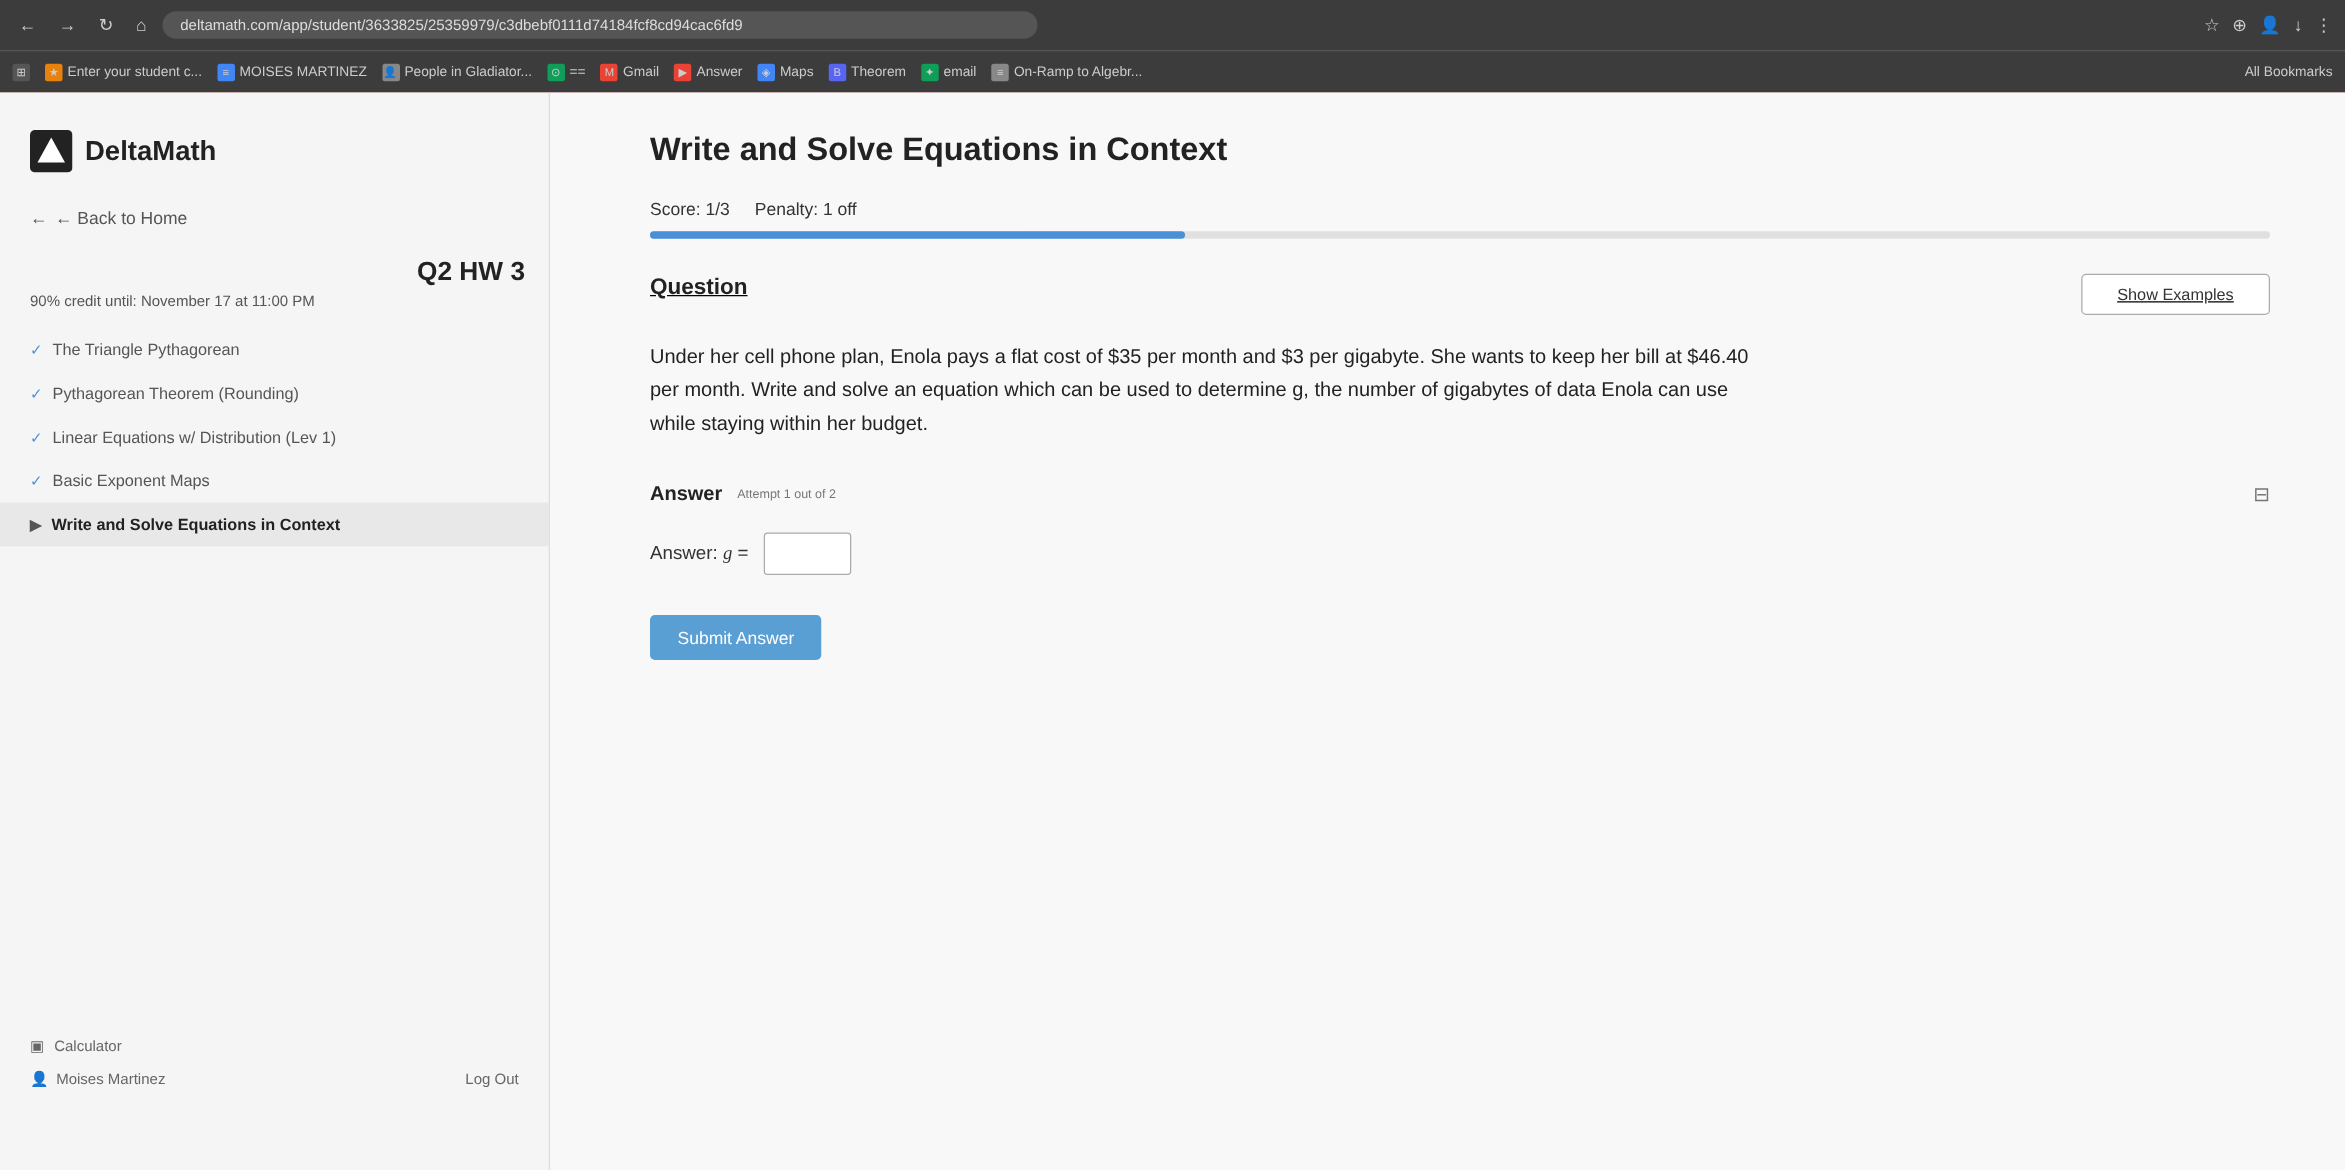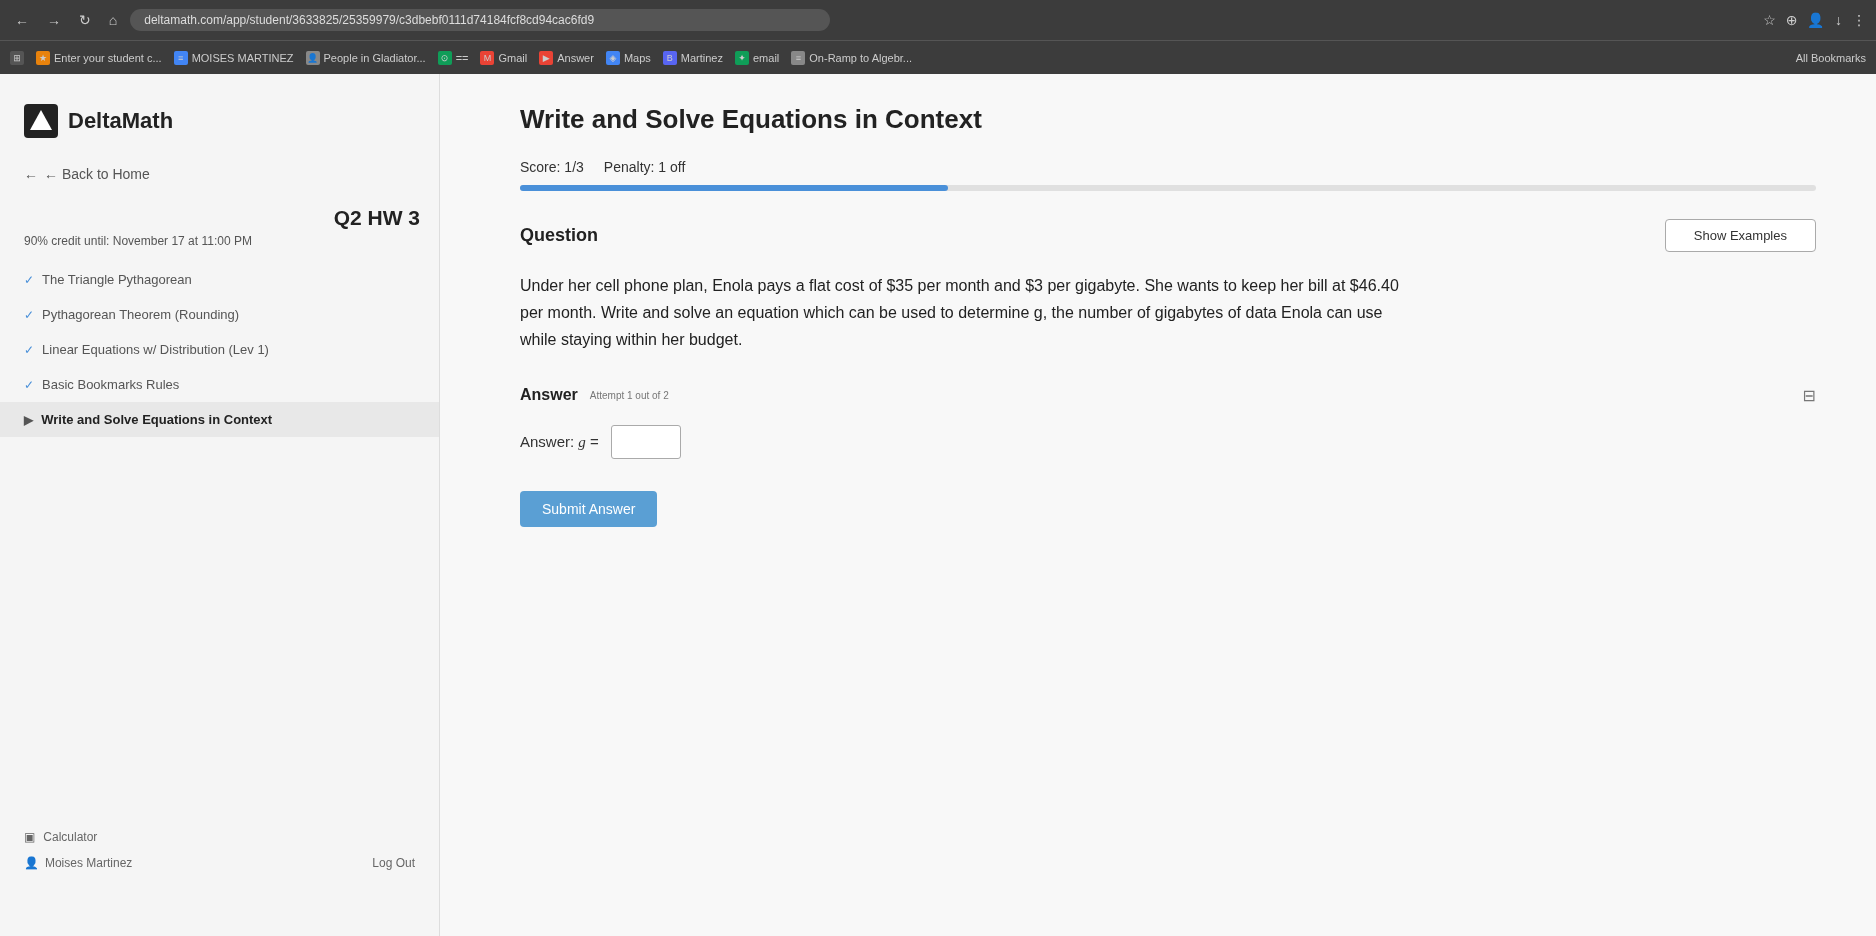--- a/index.html
+++ b/index.html
@@ -262,22 +262,23 @@
     .score-progress-fill {
       height: 6px;
       background: #4a90d9;
       border-radius: 3px;
       width: 33%;
     }
 
     .question-header {
       display: flex;
       justify-content: space-between;
-      align-items: center;
+      align-items: flex-start;
       margin-bottom: 20px;
+      text-decoration: underline;
     }
     .question-label {
       font-size: 18px;
       font-weight: bold;
       color: #222;
     }
     .show-examples-btn {
       border: 1px solid #aaa;
       background: white;
       padding: 8px 28px;
@@ -408,21 +409,21 @@
     <div class="bookmark-item">
       <span class="bookmark-icon bm-red">▶</span>
       <span>Answer</span>
     </div>
     <div class="bookmark-item">
       <span class="bookmark-icon bm-maps">◈</span>
       <span>Maps</span>
     </div>
     <div class="bookmark-item">
       <span class="bookmark-icon bm-blooket">B</span>
-      <span>Martinez</span>
+      <span>Theorem</span>
     </div>
     <div class="bookmark-item">
       <span class="bookmark-icon bm-teal">✦</span>
       <span>email</span>
     </div>
     <div class="bookmark-item">
       <span class="bookmark-icon bm-gray">≡</span>
       <span>On-Ramp to Algebr...</span>
     </div>
     <div class="all-bookmarks">All Bookmarks</div>
@@ -457,21 +458,21 @@
       <div class="nav-item">
         <span class="check-icon">✓</span>
         <span>Pythagorean Theorem (Rounding)</span>
       </div>
       <div class="nav-item">
         <span class="check-icon">✓</span>
         <span>Linear Equations w/ Distribution (Lev 1)</span>
       </div>
       <div class="nav-item">
         <span class="check-icon">✓</span>
-        <span>Basic Bookmarks Rules</span>
+        <span>Basic Exponent Maps</span>
       </div>
       <div class="nav-item active">
         <span class="arrow-icon">▶</span>
         <span>Write and Solve Equations in Context</span>
       </div>
     </div>
 
     <div style="position:absolute; bottom:60px; left:0; width:100%; padding:0 24px;">
       <div class="sidebar-footer-item">
         <span>▣</span>

